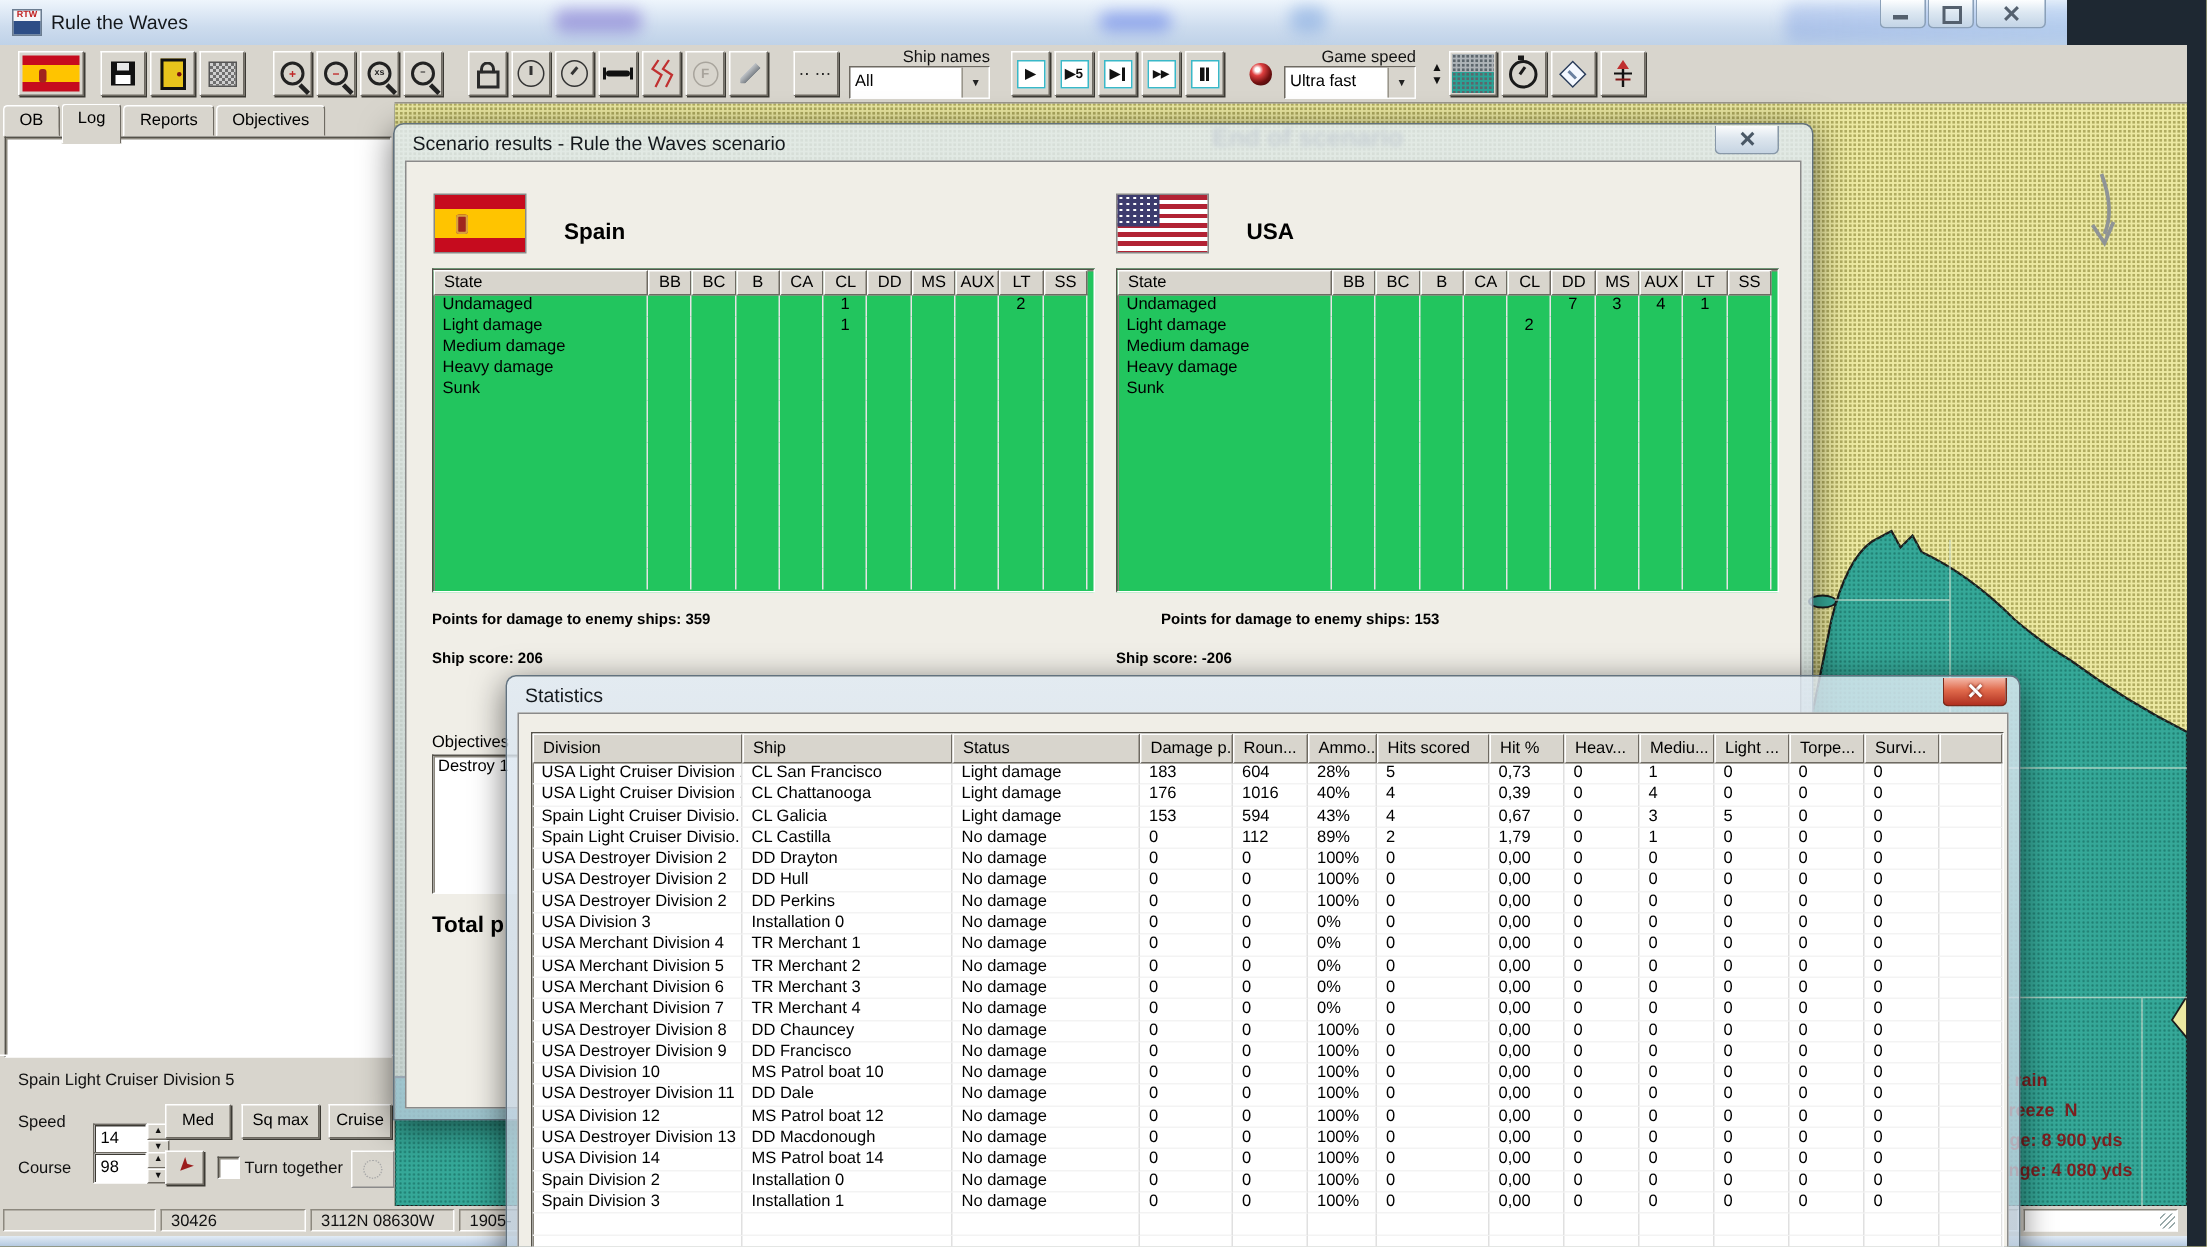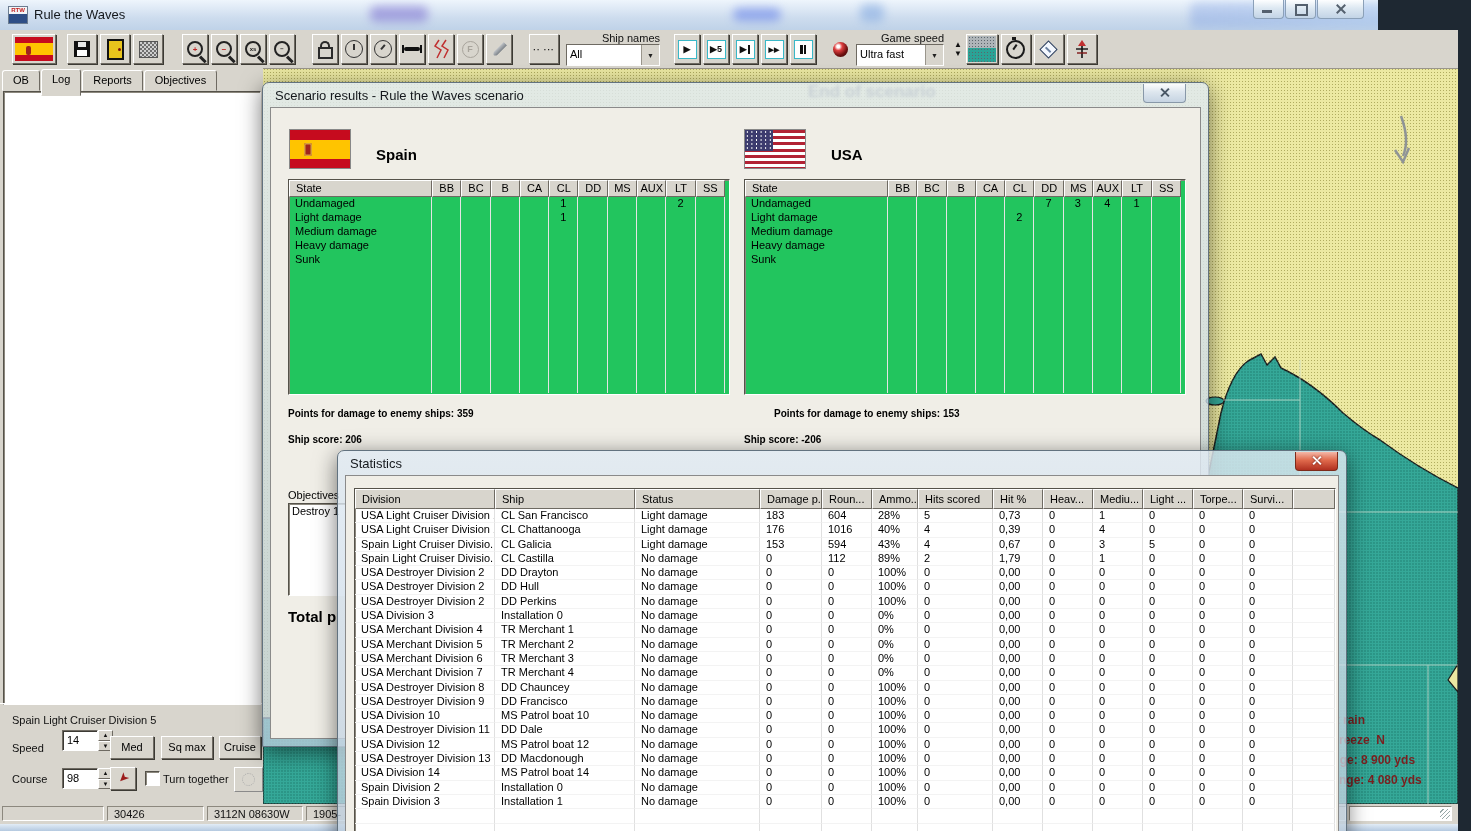--- a/index.html
+++ b/index.html
@@ -354,21 +354,21 @@
     <div class="tab">OB</div>
     <div class="tab active">Log</div>
     <div class="tab">Reports</div>
     <div class="tab">Objectives</div>
   </div>
   <div id="loglist" class="abs"></div>
 
   <div id="divpanel" class="abs">
     <div class="lbl" style="left:12px;top:10px;">Spain Light Cruiser Division 5</div>
     <div class="lbl" style="left:12px;top:38px;">Speed</div>
-    <div class="spin" style="left:62px;top:26px;">
+    <div class="spin" style="left:62px;top:45px;">
       <div class="box">14</div>
       <div class="arr">
           <div>▲</div>
           <div>▼</div>
         </div>
     </div>
     <div class="pbtn" style="left:110px;top:32px;width:44px;">Med</div>
     <div class="pbtn" style="left:161px;top:32px;width:52px;">Sq max</div>
     <div class="pbtn" style="left:219px;top:32px;width:42px;">Cruise</div>
     <div class="lbl" style="left:12px;top:69px;">Course</div>

